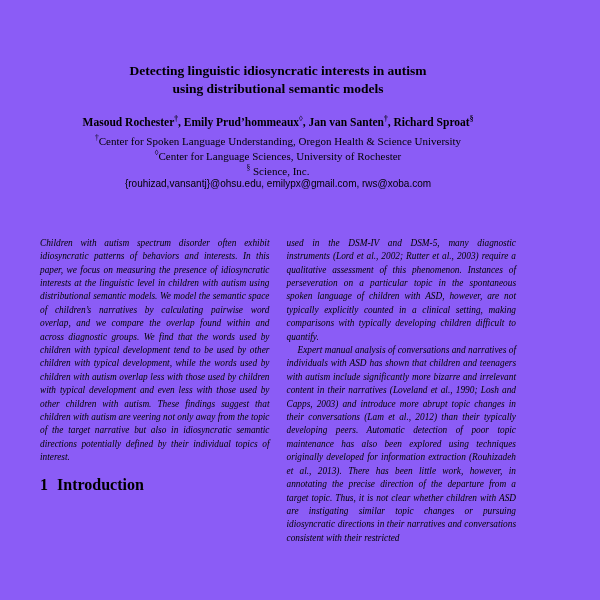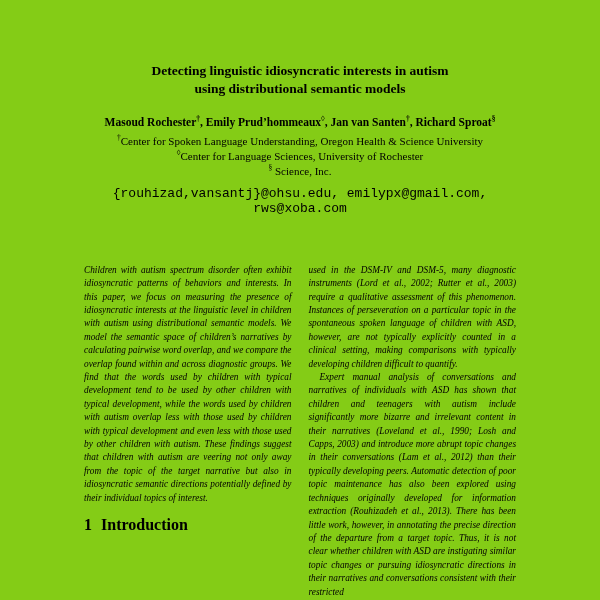--- a/index.html
+++ b/index.html
@@ -1,24 +1,24 @@
 <!DOCTYPE html>
 <html lang="en"><head>
 <meta charset="utf-8">
 <style>
   * { margin: 0; padding: 0; box-sizing: border-box; }
   html, body { background: #ffffff; }
   .page {
     width: 600px;
     height: 600px;
-    background: #84cc16;
+    background: #8b5cf6;
     color: #000000;
     overflow: hidden;
     font-family: "Liberation Serif", "DejaVu Serif", serif;
-    padding: 62px 84px 0 84px;
+    padding: 62px 84px 0 40px;
     position: relative;
   }
   .title {
     text-align: center;
     font-weight: bold;
     font-size: 13.5px;
     line-height: 1.3;
   }
   .authors {
     text-align: center;
@@ -30,23 +30,22 @@
   .authors sup { font-size: 7.5px; }
   .affiliations {
     text-align: center;
     font-size: 11px;
     line-height: 1.3;
     margin-top: 5px;
   }
   .affil sup { font-size: 7.5px; }
   .emails {
     text-align: center;
-    font-family: Liberation Mono, monospace;
-    font-size: 13px;
-    margin-top: 8px;
+    font-family: Liberation Sans, sans-serif;
+    font-size: 10px;
   }
   .columns {
     display: flex;
     gap: 17px;
     margin-top: 48px;
   }
   .col {
     width: 50%;
     font-size: 9.3px;
     line-height: 13.4px;

